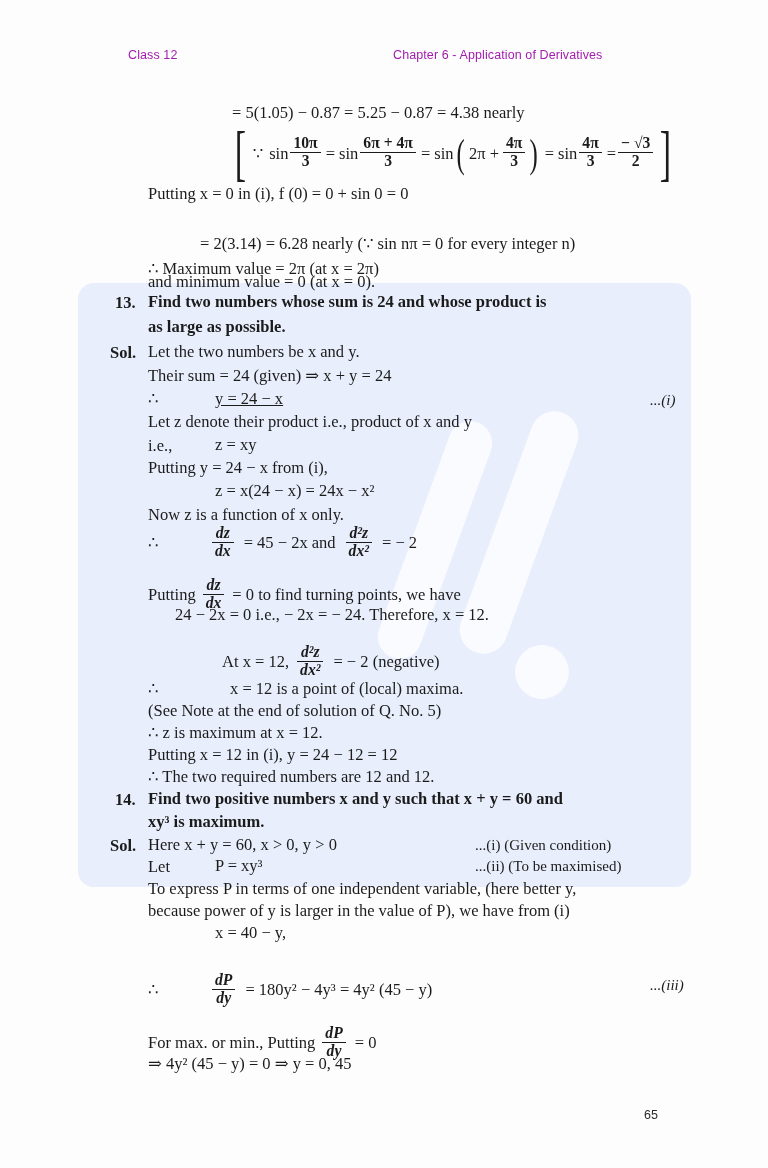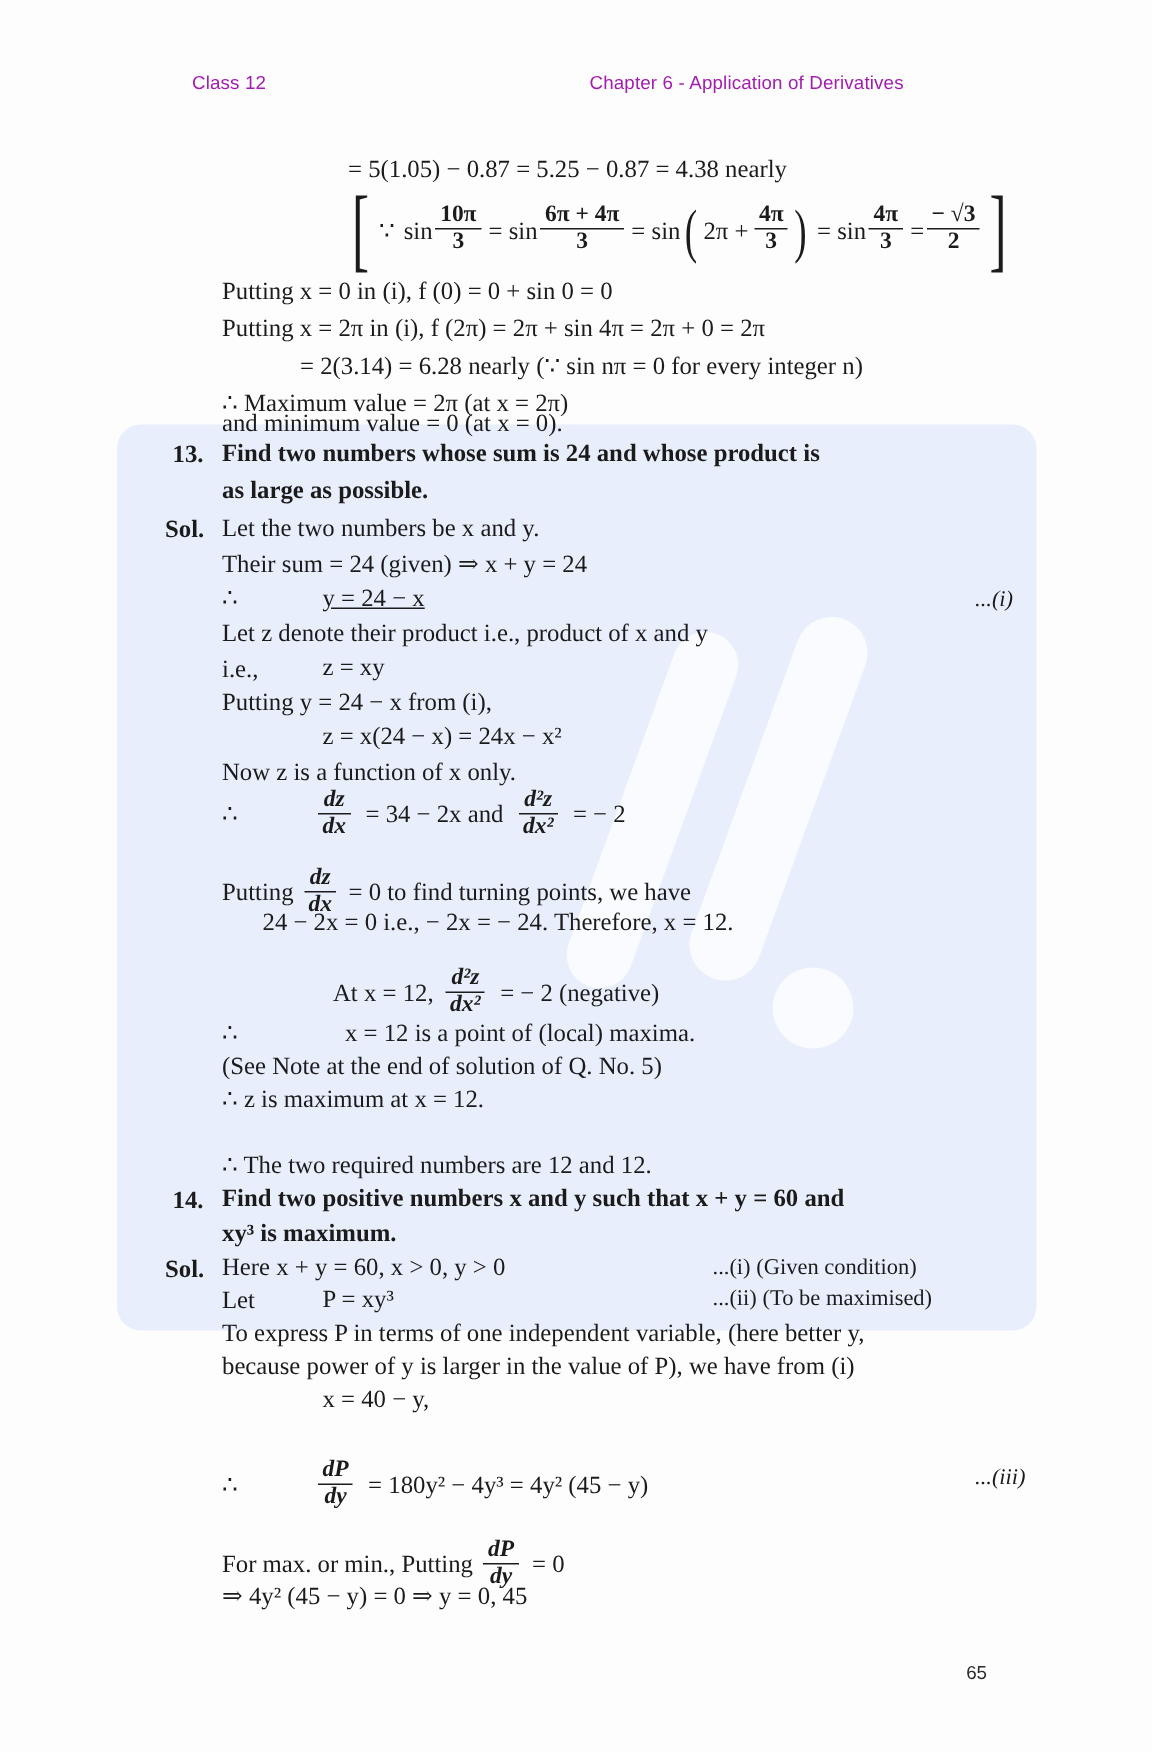--- a/index.html
+++ b/index.html
@@ -213,21 +213,20 @@
       </span>
       <span style="margin-left:3px;">=</span>
       <span class="frac">
         <span class="nu">− √3</span>
         <span class="de">2</span>
       </span>
       <span class="bigbr">]</span>
     </div>
 
     <div class="ln" style="left:148px; top:186px;">Putting x = 0 in (i), f (0) = 0 + sin 0 = 0</div>
-    <div class="ln" style="left:148px; top:211px;">Putting x = 2π in (i), f (2π) = 2π + sin 4π = 2π + 0 = 2π</div>
     <div class="ln" style="left:200px; top:236px;">= 2(3.14) = 6.28 nearly  (∵  sin nπ = 0 for every integer n)</div>
     <div class="ln" style="left:148px; top:261px;">∴  Maximum value = 2π (at x = 2π)</div>
     <div class="ln" style="left:148px; top:274px;">and minimum value = 0 (at x = 0).</div>
 
     <div class="ln num" style="left:115px; top:295px;">13.</div>
     <div class="ln bold" style="left:148px; top:294px;">Find two numbers whose sum is 24 and whose product is</div>
     <div class="ln bold" style="left:148px; top:319px;">as large as possible.</div>
 
     <div class="ln sol" style="left:110px; top:345px;">Sol.</div>
     <div class="ln" style="left:148px; top:344px;">Let the two numbers be x and y.</div>
@@ -241,21 +240,21 @@
     <div class="ln" style="left:148px; top:460px;">Putting  y = 24 − x from (i),</div>
     <div class="ln" style="left:215px; top:483px;">z = x(24 − x) = 24x − x²</div>
     <div class="ln" style="left:148px; top:507px;">Now z is a function of x only.</div>
 
     <div class="bracketrow" style="left:148px; top:526px;">
       <span style="width:62px; display:inline-block;">∴</span>
       <span class="frac">
         <span class="nu it">dz</span>
         <span class="de it">dx</span>
       </span>
-      <span style="margin-left:8px;">= 34 − 2x     and</span>
+      <span style="margin-left:8px;">= 45 − 2x     and</span>
       <span class="frac" style="margin-left:10px;">
         <span class="nu it">d²z</span>
         <span class="de it">dx²</span>
       </span>
       <span style="margin-left:8px;">= − 2</span>
     </div>
 
     <div class="bracketrow" style="left:148px; top:578px;">
       <span>Putting</span>
       <span class="frac" style="margin-left:7px;">
@@ -273,20 +272,21 @@
         <span class="nu it">d²z</span>
         <span class="de it">dx²</span>
       </span>
       <span style="margin-left:8px;">= − 2 (negative)</span>
     </div>
 
     <div class="ln" style="left:148px; top:681px;">∴</div>
     <div class="ln" style="left:230px; top:681px;">x = 12 is a point of (local) maxima.</div>
     <div class="ln" style="left:148px; top:703px;">(See Note at the end of solution of Q. No. 5)</div>
     <div class="ln" style="left:148px; top:725px;">∴  z is maximum at x = 12.</div>
+    <div class="ln" style="left:148px; top:747px;">Putting x = 12 in (i), y = 24 − 12 = 12</div>
     <div class="ln" style="left:148px; top:769px;">∴   The two required numbers are 12 and 12.</div>
 
     <div class="ln num" style="left:115px; top:792px;">14.</div>
     <div class="ln bold" style="left:148px; top:791px;">Find two positive numbers x and y such that x + y = 60 and</div>
     <div class="ln bold" style="left:148px; top:814px;">xy³ is maximum.</div>
 
     <div class="ln sol" style="left:110px; top:838px;">Sol.</div>
     <div class="ln" style="left:148px; top:837px;">Here x + y = 60, x &gt; 0, y &gt; 0</div>
     <div class="ln eqref" style="left:475px; top:838px; font-style:normal;">...(i) (Given condition)</div>
 

